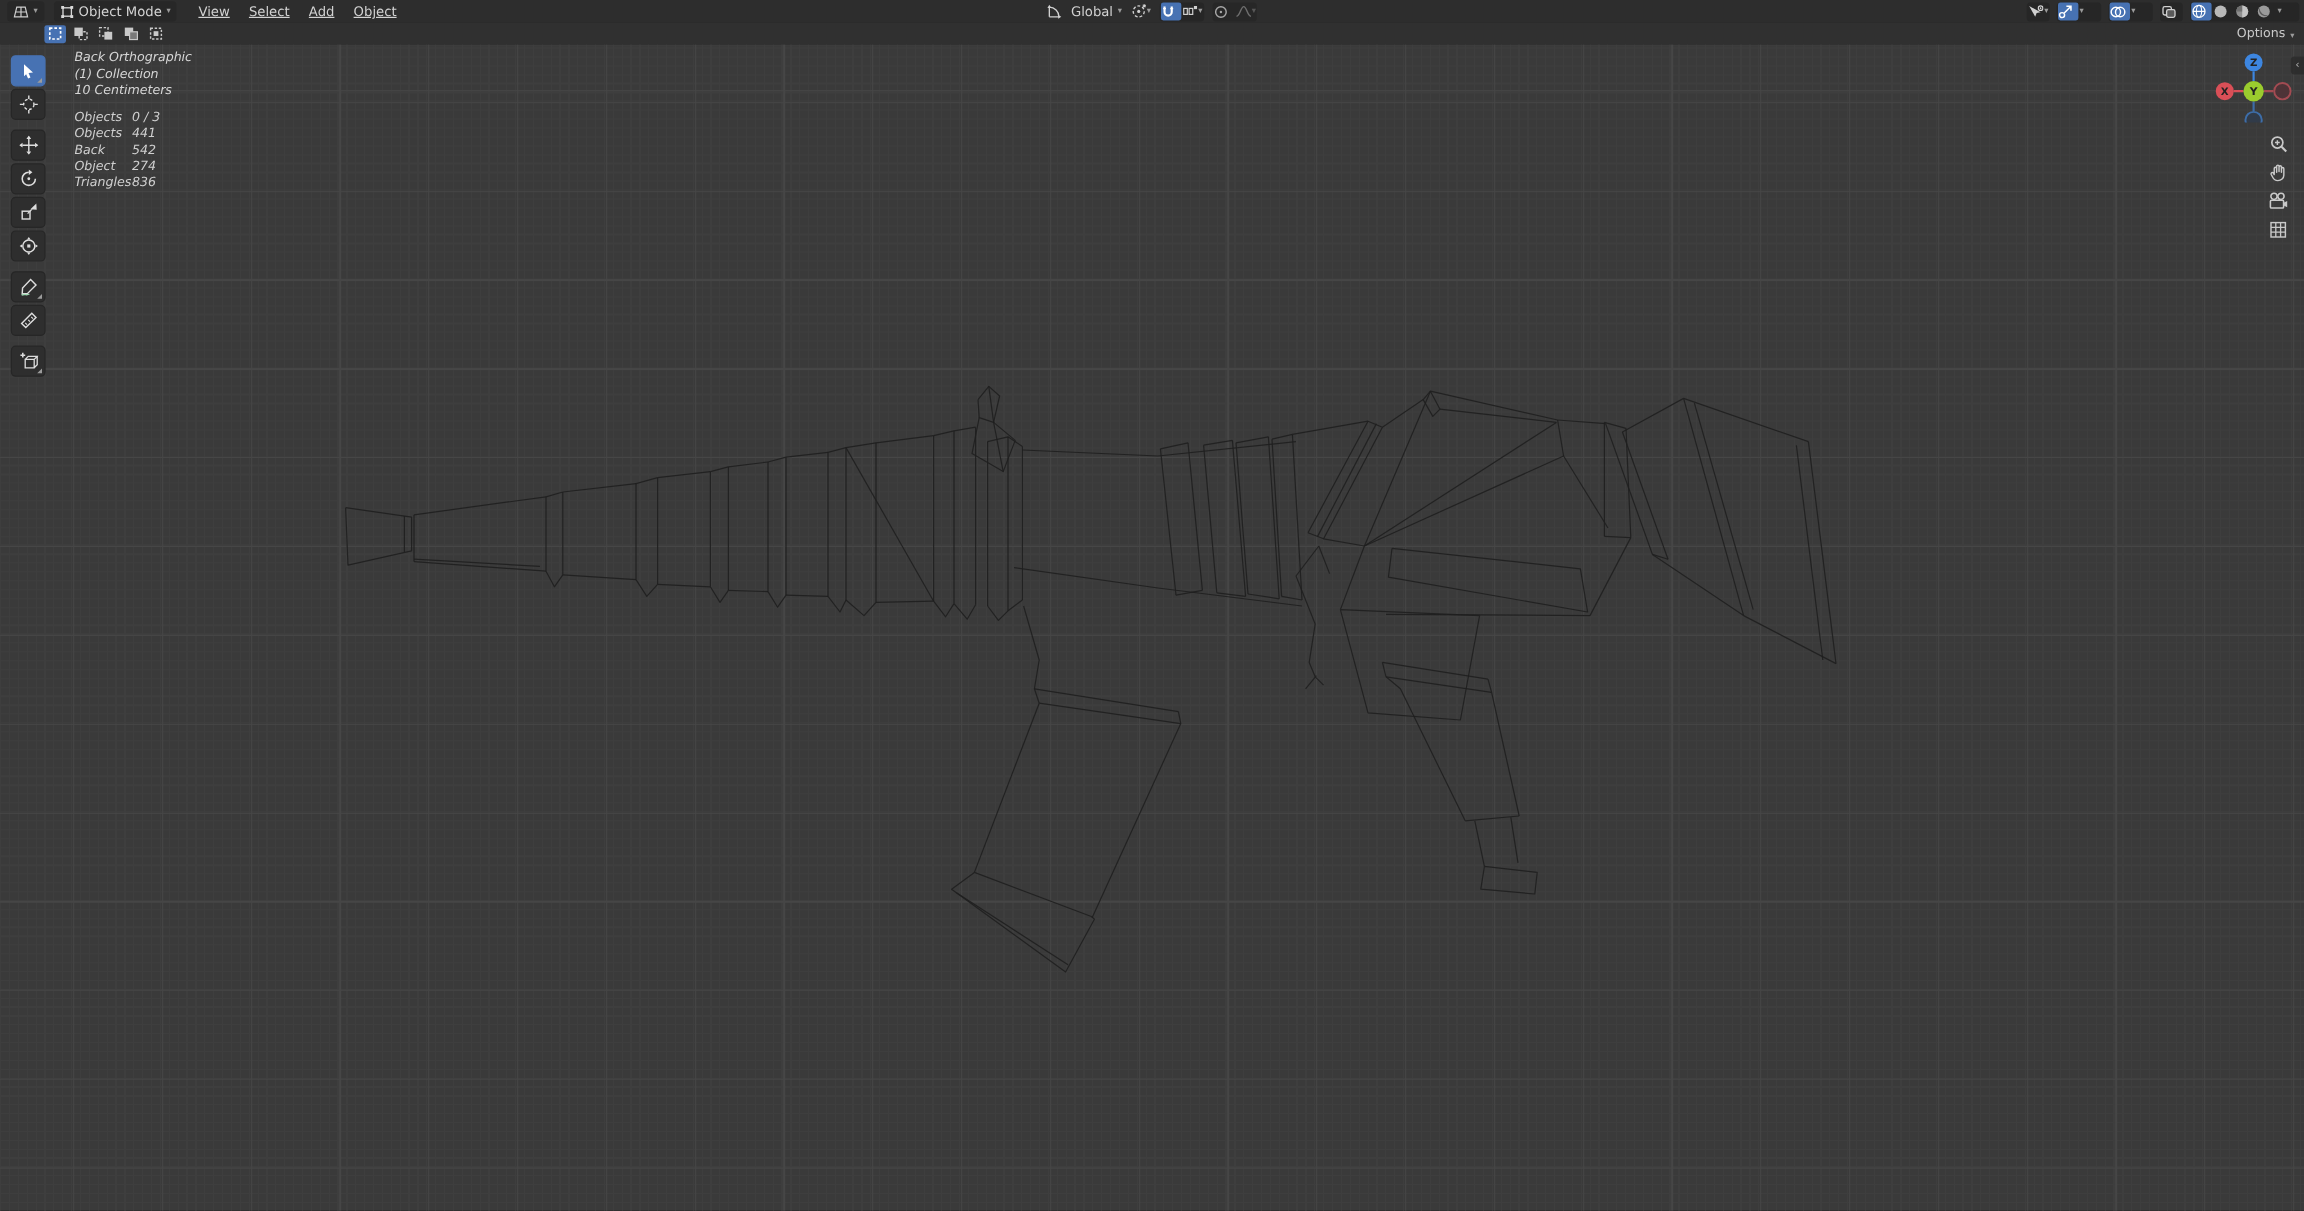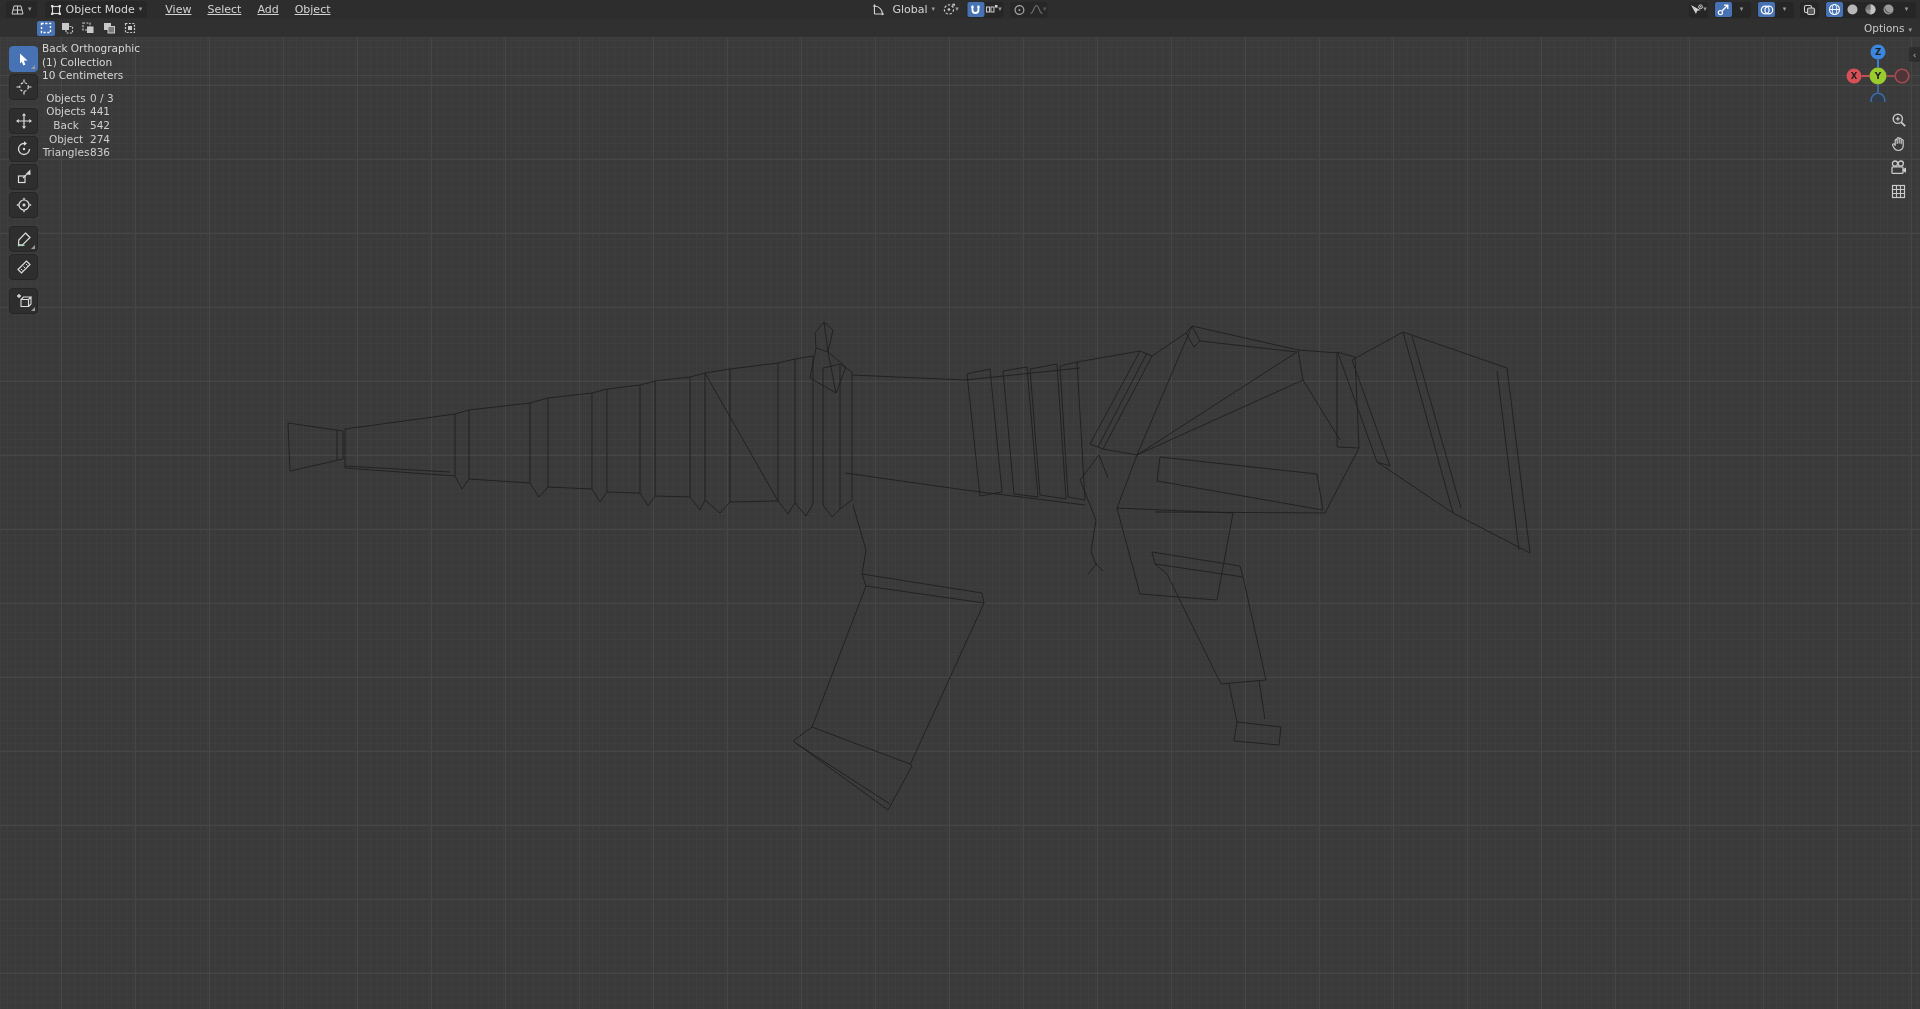--- a/index.html
+++ b/index.html
@@ -14,21 +14,21 @@
           font-size:11px;color:var(--text-main);z-index:30;}
   .topbar .lft{display:flex;align-items:center;gap:8px;padding-left:6px;}
   .menu-row{display:flex;gap:16px;margin-left:10px;}
   .menu-row span{cursor:default;color:#d2d2d2;text-decoration:underline;}
   .ed-btn,.mode-btn{display:flex;align-items:center;gap:4px;background:#272727;
           border-radius:3px;padding:1px 5px;height:15px;}
   .chev{font-size:7px;color:#9b9b9b;line-height:1;}
   .ctr{position:absolute;left:50%;top:0;height:19px;transform:translateX(-50%);
        display:flex;align-items:center;gap:7px;}
   .rgt{position:absolute;right:4px;top:0;height:19px;display:flex;align-items:center;gap:6px;}
-  .hbtn{display:flex;align-items:center;justify-content:center;height:15px;min-width:17px;
+  .hbtn{display:flex;align-items:center;justify-content:space-between;height:15px;min-width:17px;
         border-radius:2px;color:var(--icon);}
   .hbtn.active{background:var(--accent);color:#fff;}
   .grp{display:flex;align-items:center;background:#262626;border-radius:3px;padding:0 1px;height:16px;gap:1px;}
   .lbl{color:#d2d2d2;}
   svg.ic{display:block;}
 
   
   .toolrow{position:absolute;left:0;top:19px;width:100%;height:18px;background:var(--toolrow-bg);
            display:flex;align-items:center;z-index:29;font-size:10.5px;color:#c8c8c8;}
   .selmodes{display:flex;gap:3px;margin-left:37px;}
@@ -41,25 +41,25 @@
     background-color:var(--viewport-bg);
     background-image:
       repeating-linear-gradient(90deg,var(--grid-major) 0 1px,transparent 1px 74px),
       repeating-linear-gradient(0deg,var(--grid-major) 0 1px,transparent 1px 74px),
       repeating-linear-gradient(90deg,var(--grid-minor) 0 1px,transparent 1px 7.4px),
       repeating-linear-gradient(0deg,var(--grid-minor) 0 1px,transparent 1px 7.4px);
     background-position:61px 0,0 39px,0 0,0 1px;}
   #wire{position:absolute;left:0;top:-37px;width:1920px;height:1009px;}
 
   
-  .ov{position:absolute;left:42px;top:5px;font-size:10.5px;line-height:13.6px;
-      color:#d6d6d6;z-index:5;}
+  .ov{position:absolute;left:62px;top:5px;font-size:10.5px;line-height:13.6px;
+      color:#d6d6d6;z-index:5;font-style:italic;}
   .stats{margin-top:9px;}
   .srow{display:flex;}
-  .srow .sl{width:48px;color:#cfcfcf;text-align:center;}
+  .srow .sl{width:48px;color:#cfcfcf;}
   .srow .sv{color:#cfcfcf;}
 
   
   .ltools{position:absolute;left:9px;top:9px;display:flex;flex-direction:column;z-index:6;}
   .tbtn{width:29px;height:26px;margin-bottom:2px;border-radius:4px;background:#2e2e2e;
         border:1px solid #262626;box-sizing:border-box;display:flex;align-items:center;
         justify-content:center;color:#e2e2e2;position:relative;}
   .tbtn.active{background:var(--accent);border-color:var(--accent);}
   .tbtn.sub::after{content:"";position:absolute;right:2px;bottom:2px;width:0;height:0;
         border-style:solid;border-width:0 4px 4px 0;border-color:transparent #9c9c9c transparent transparent;

